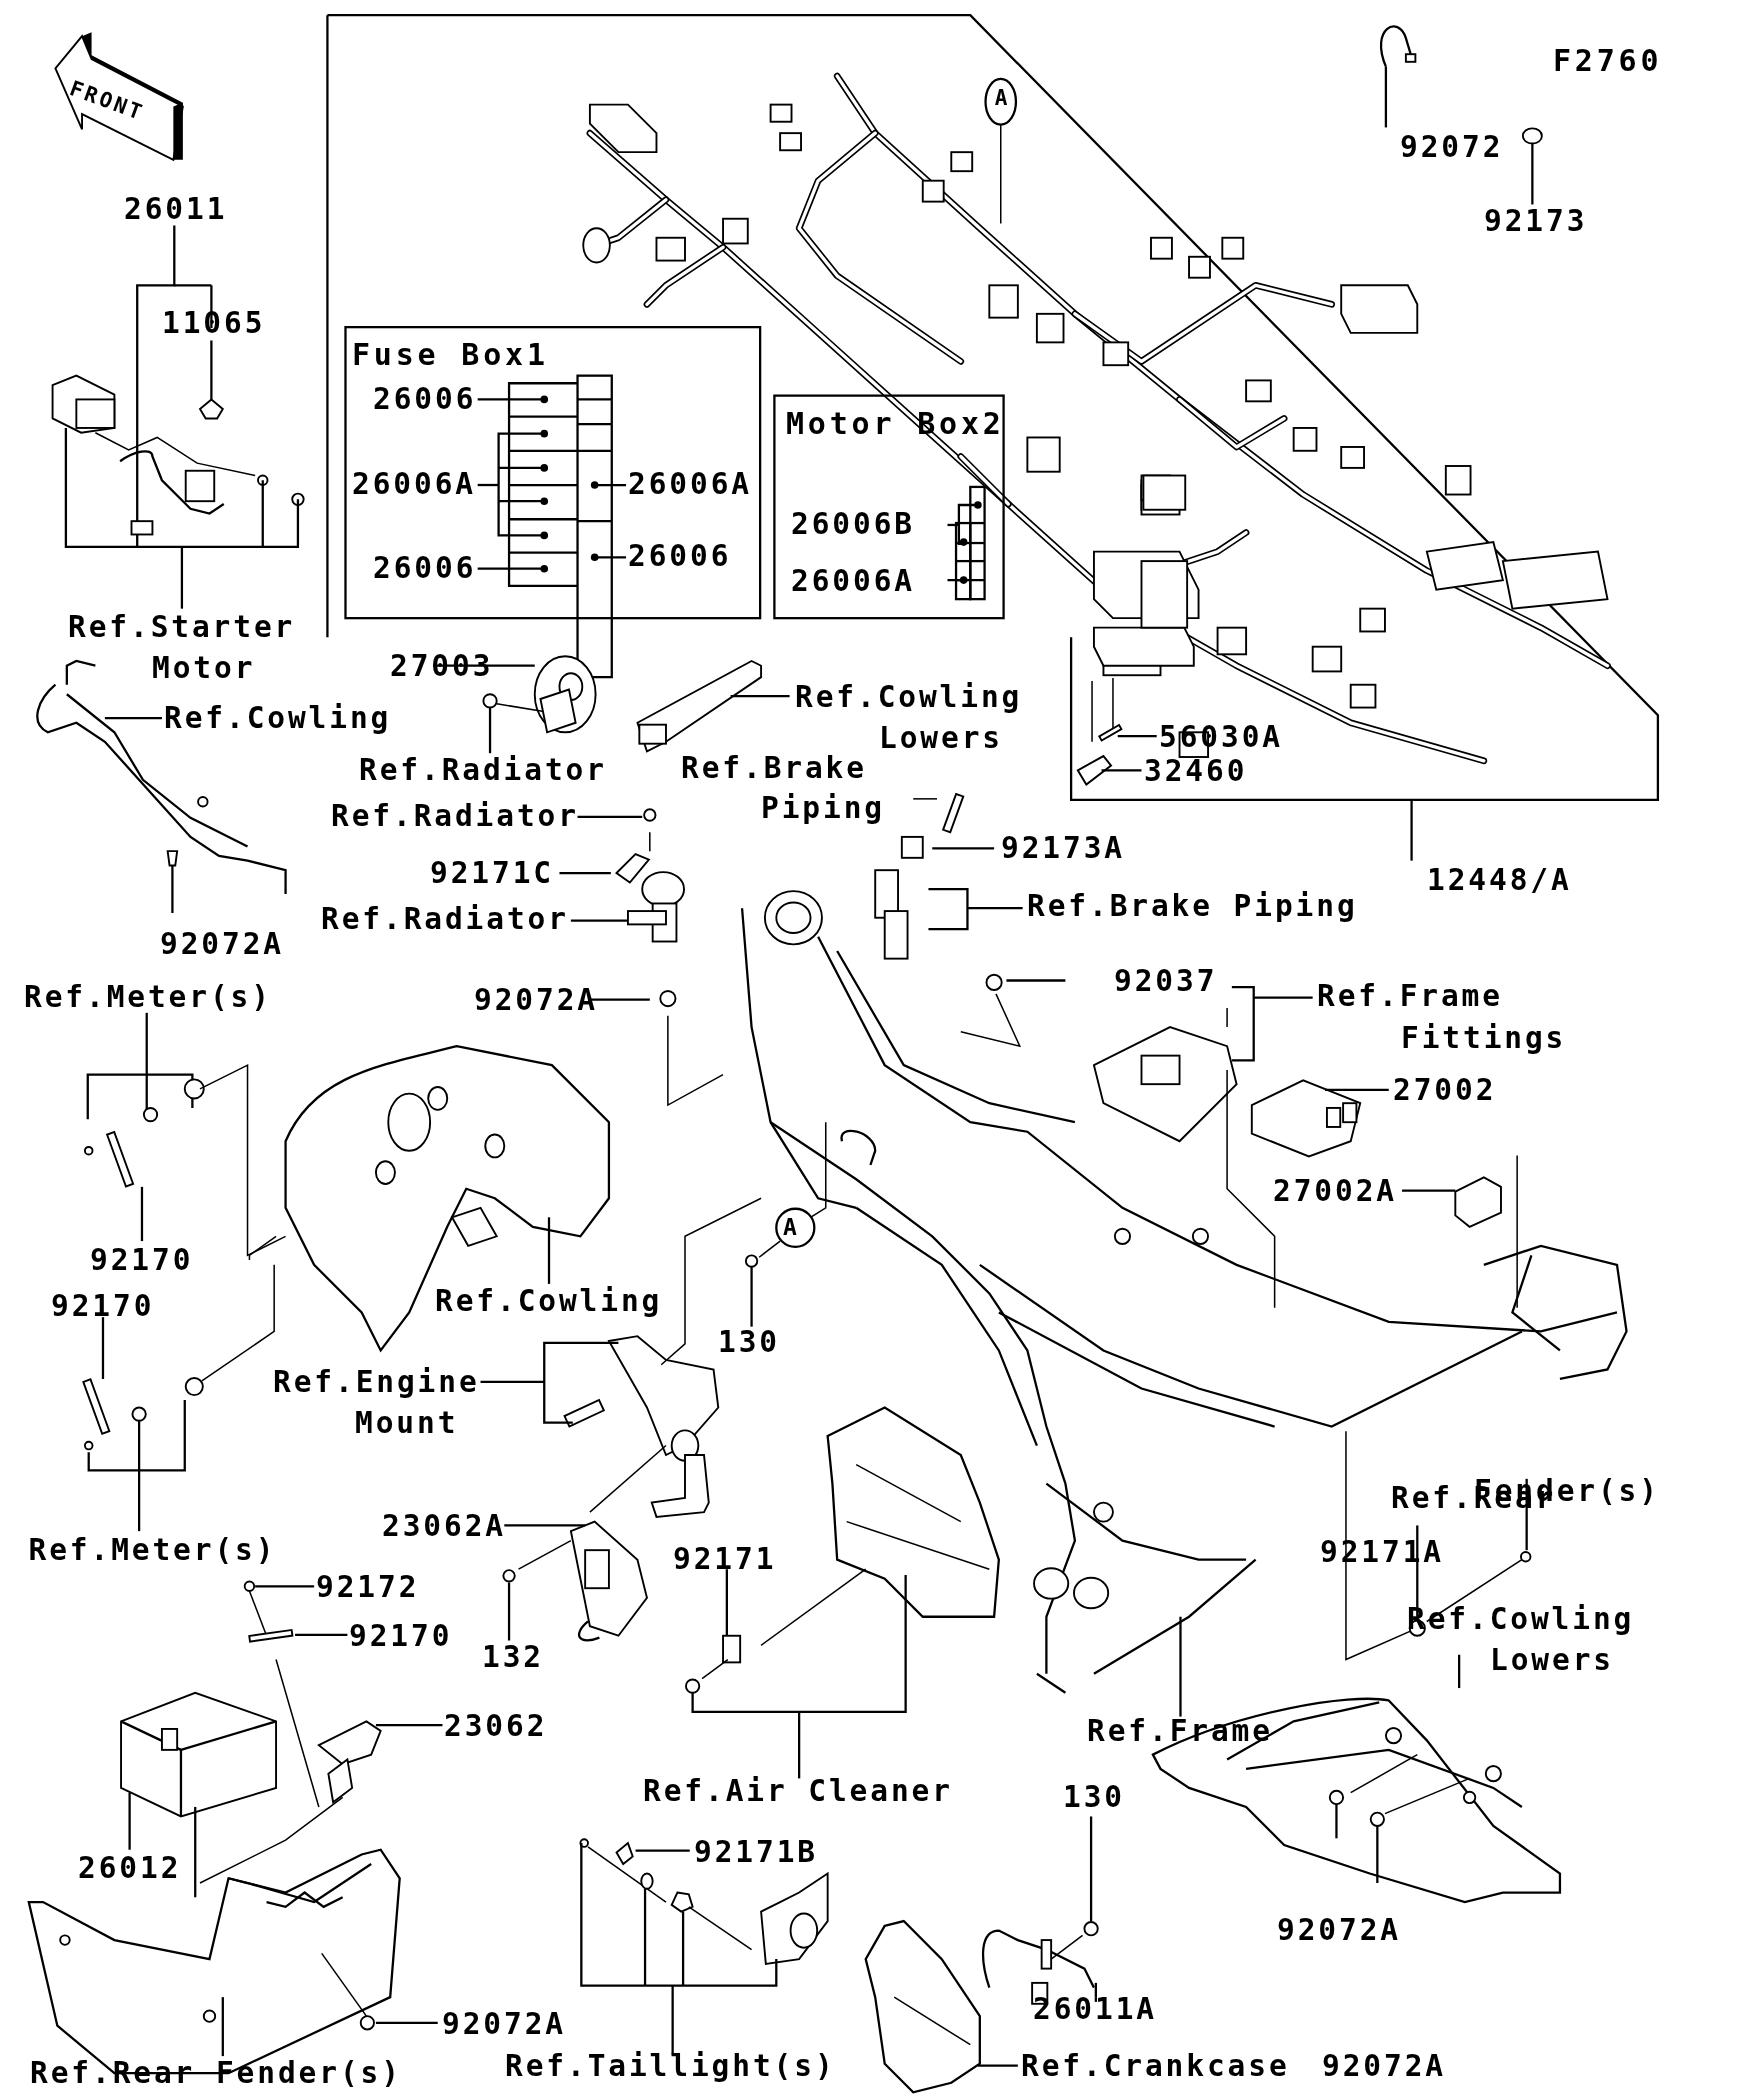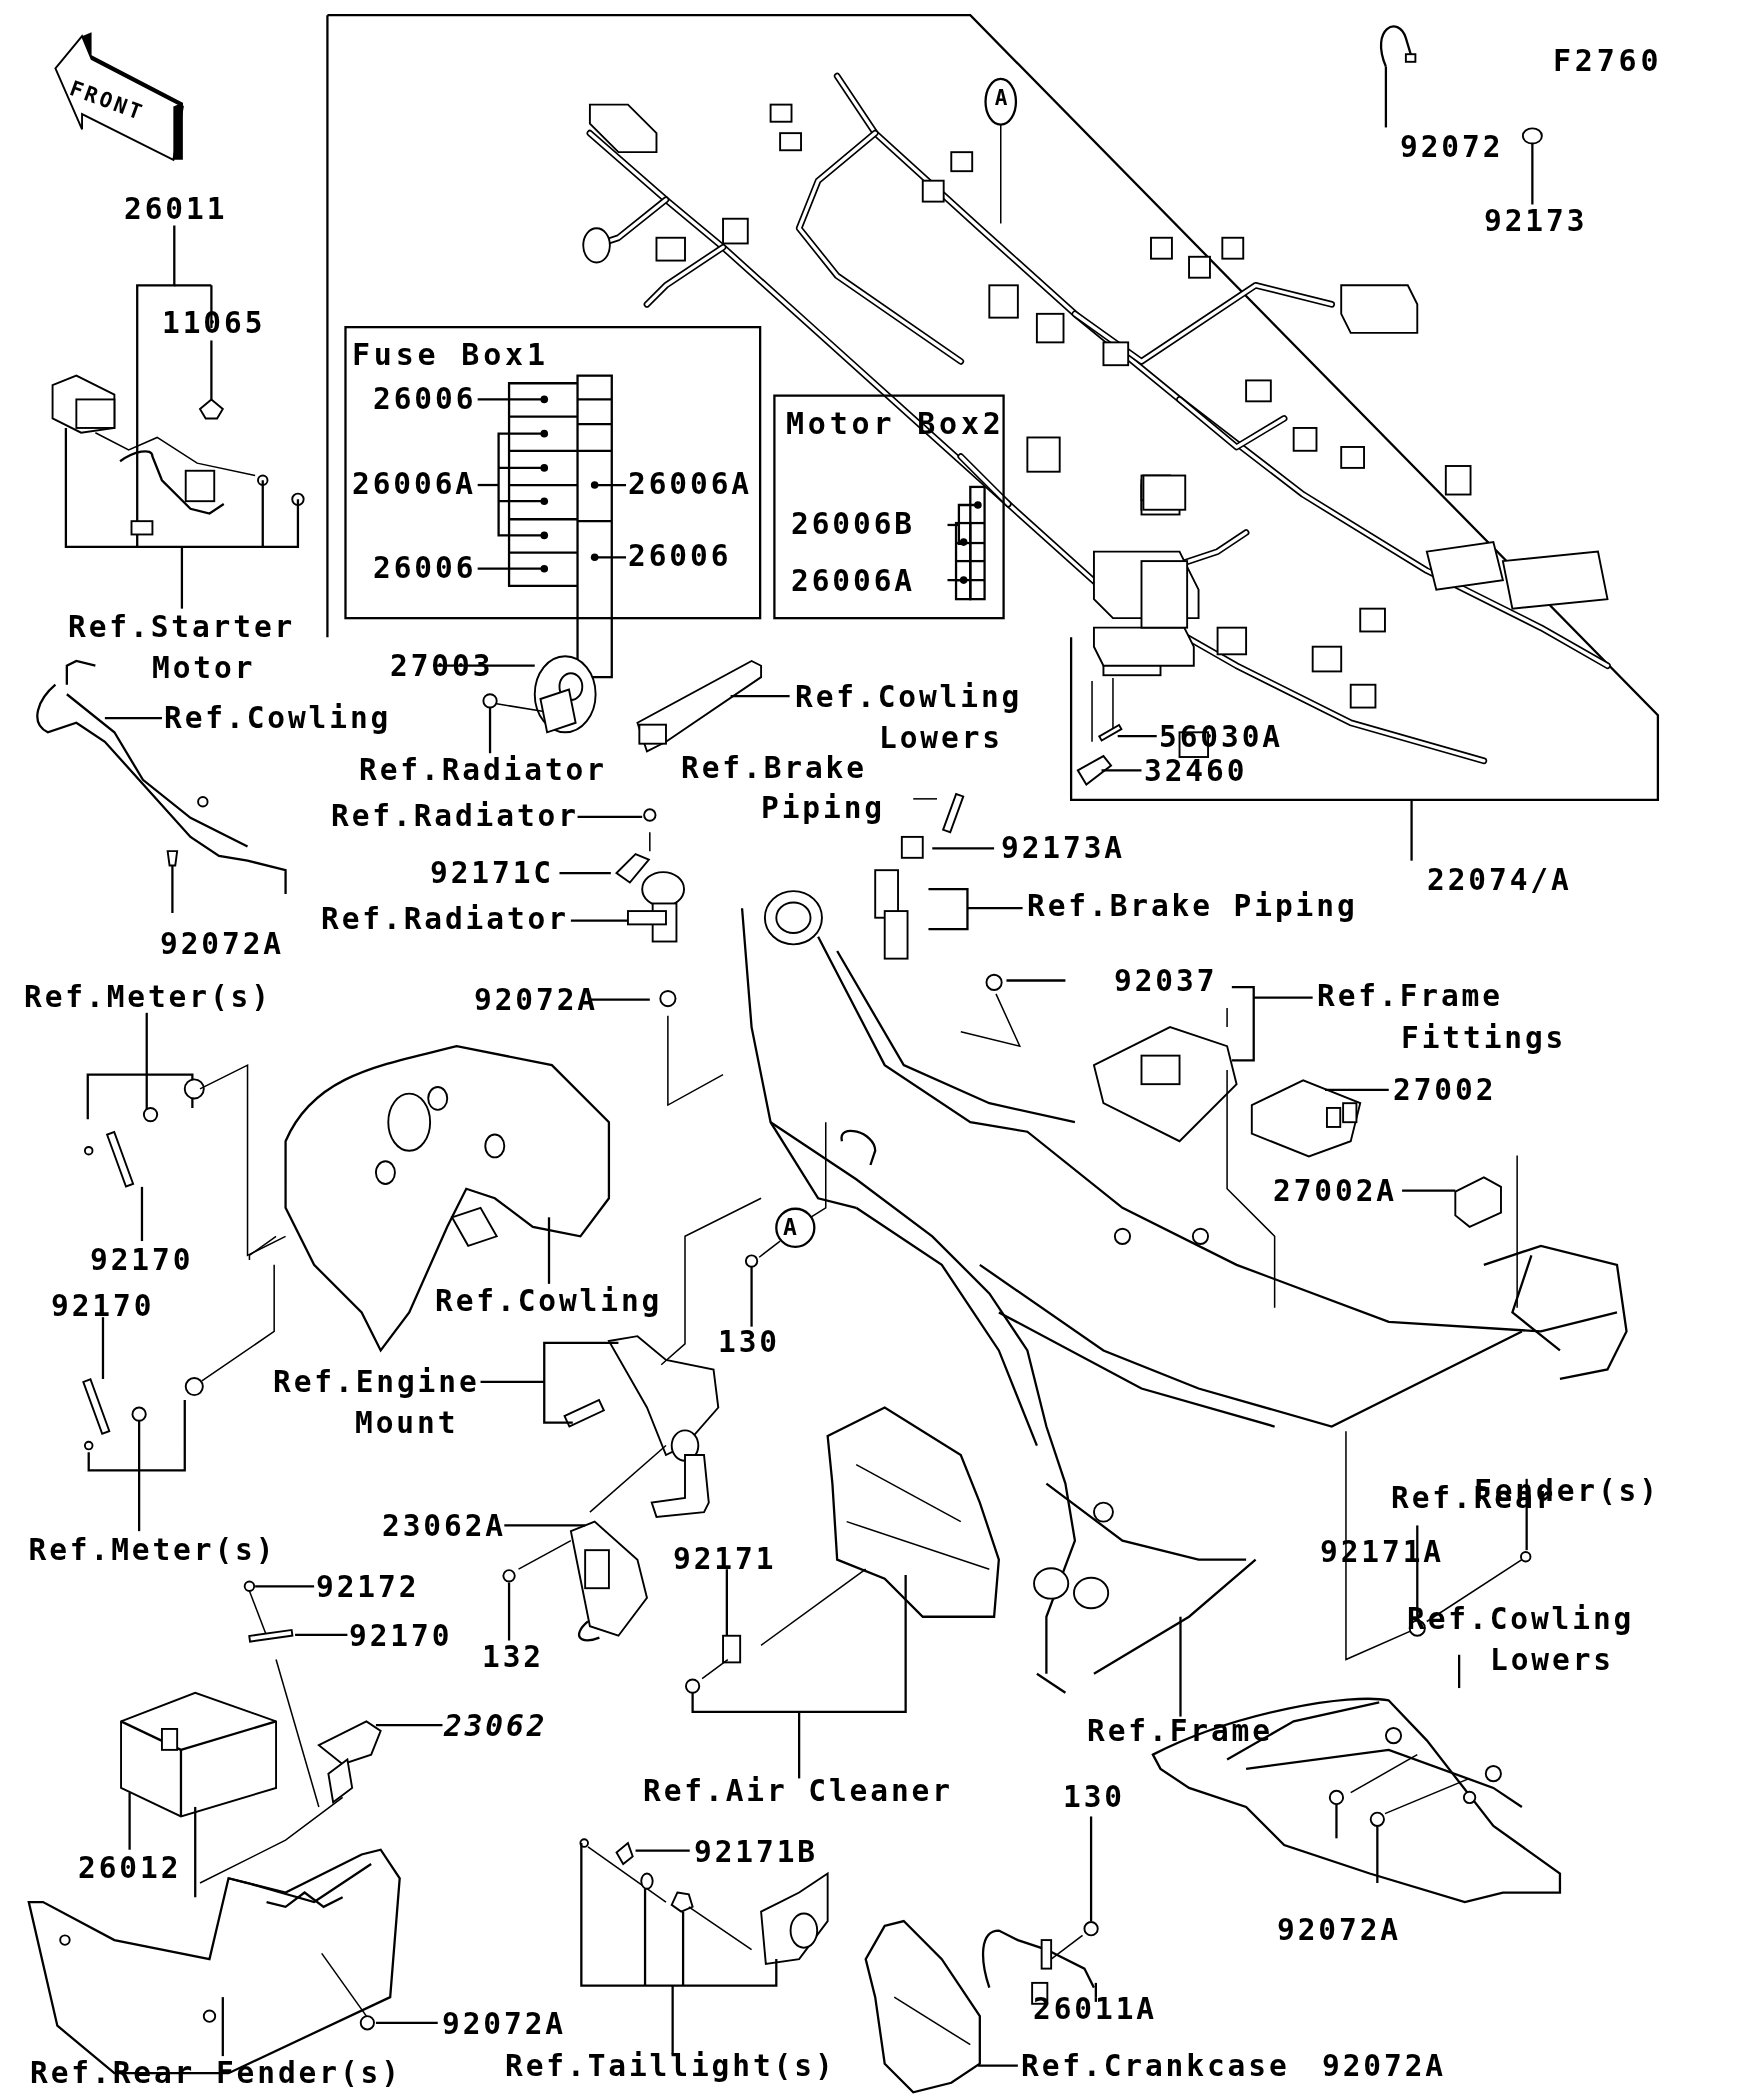--- a/index.html
+++ b/index.html
@@ -458,31 +458,31 @@
 <span class="lbl" style="left:1400px;top:133px;">92072</span>
 <span class="lbl" style="left:1484px;top:207px;">92173</span>
 <span class="lbl" style="left:390px;top:652px;">27003</span>
 <span class="lbl" style="left:430px;top:859px;">92171C</span>
 <span class="lbl" style="left:1001px;top:834px;">92173A</span>
 <span class="lbl" style="left:1069px;top:967px;margin-left:45px;">92037</span>
 <span class="lbl" style="left:1393px;top:1076px;">27002</span>
 <span class="lbl" style="left:1273px;top:1177px;">27002A</span>
 <span class="lbl" style="left:1159px;top:723px;">56030A</span>
 <span class="lbl" style="left:1144px;top:757px;">32460</span>
-<span class="lbl" style="left:1427px;top:866px;">22074/A</span>
+<span class="lbl" style="left:1427px;top:866px;">12448/A</span>
 <span class="lbl" style="left:160px;top:930px;">92072A</span>
 <span class="lbl" style="left:90px;top:1246px;">92170</span>
 <span class="lbl" style="left:51px;top:1292px;">92170</span>
 <span class="lbl" style="left:474px;top:986px;">92072A</span>
 <span class="lbl" style="left:718px;top:1328px;">130</span>
 <span class="lbl" style="left:382px;top:1512px;">23062A</span>
 <span class="lbl" style="left:482px;top:1643px;">132</span>
 <span class="lbl" style="left:316px;top:1573px;">92172</span>
 <span class="lbl" style="left:349px;top:1622px;">92170</span>
-<span class="lbl" style="left:444px;top:1712px;font-style:italic;">23062</span>
+<span class="lbl" style="left:444px;top:1712px;">23062</span>
 <span class="lbl" style="left:78px;top:1854px;">26012</span>
 <span class="lbl" style="left:442px;top:2010px;">92072A</span>
 <span class="lbl" style="left:673px;top:1545px;">92171</span>
 <span class="lbl" style="left:694px;top:1838px;">92171B</span>
 <span class="lbl" style="left:1063px;top:1783px;">130</span>
 <span class="lbl" style="left:1033px;top:1995px;">26011A</span>
 <span class="lbl" style="left:1288px;top:1538px;margin-left:32px;">92171A</span>
 <span class="lbl" style="left:1277px;top:1916px;">92072A</span>
 <span class="lbl" style="left:1322px;top:2052px;">92072A</span>
 

